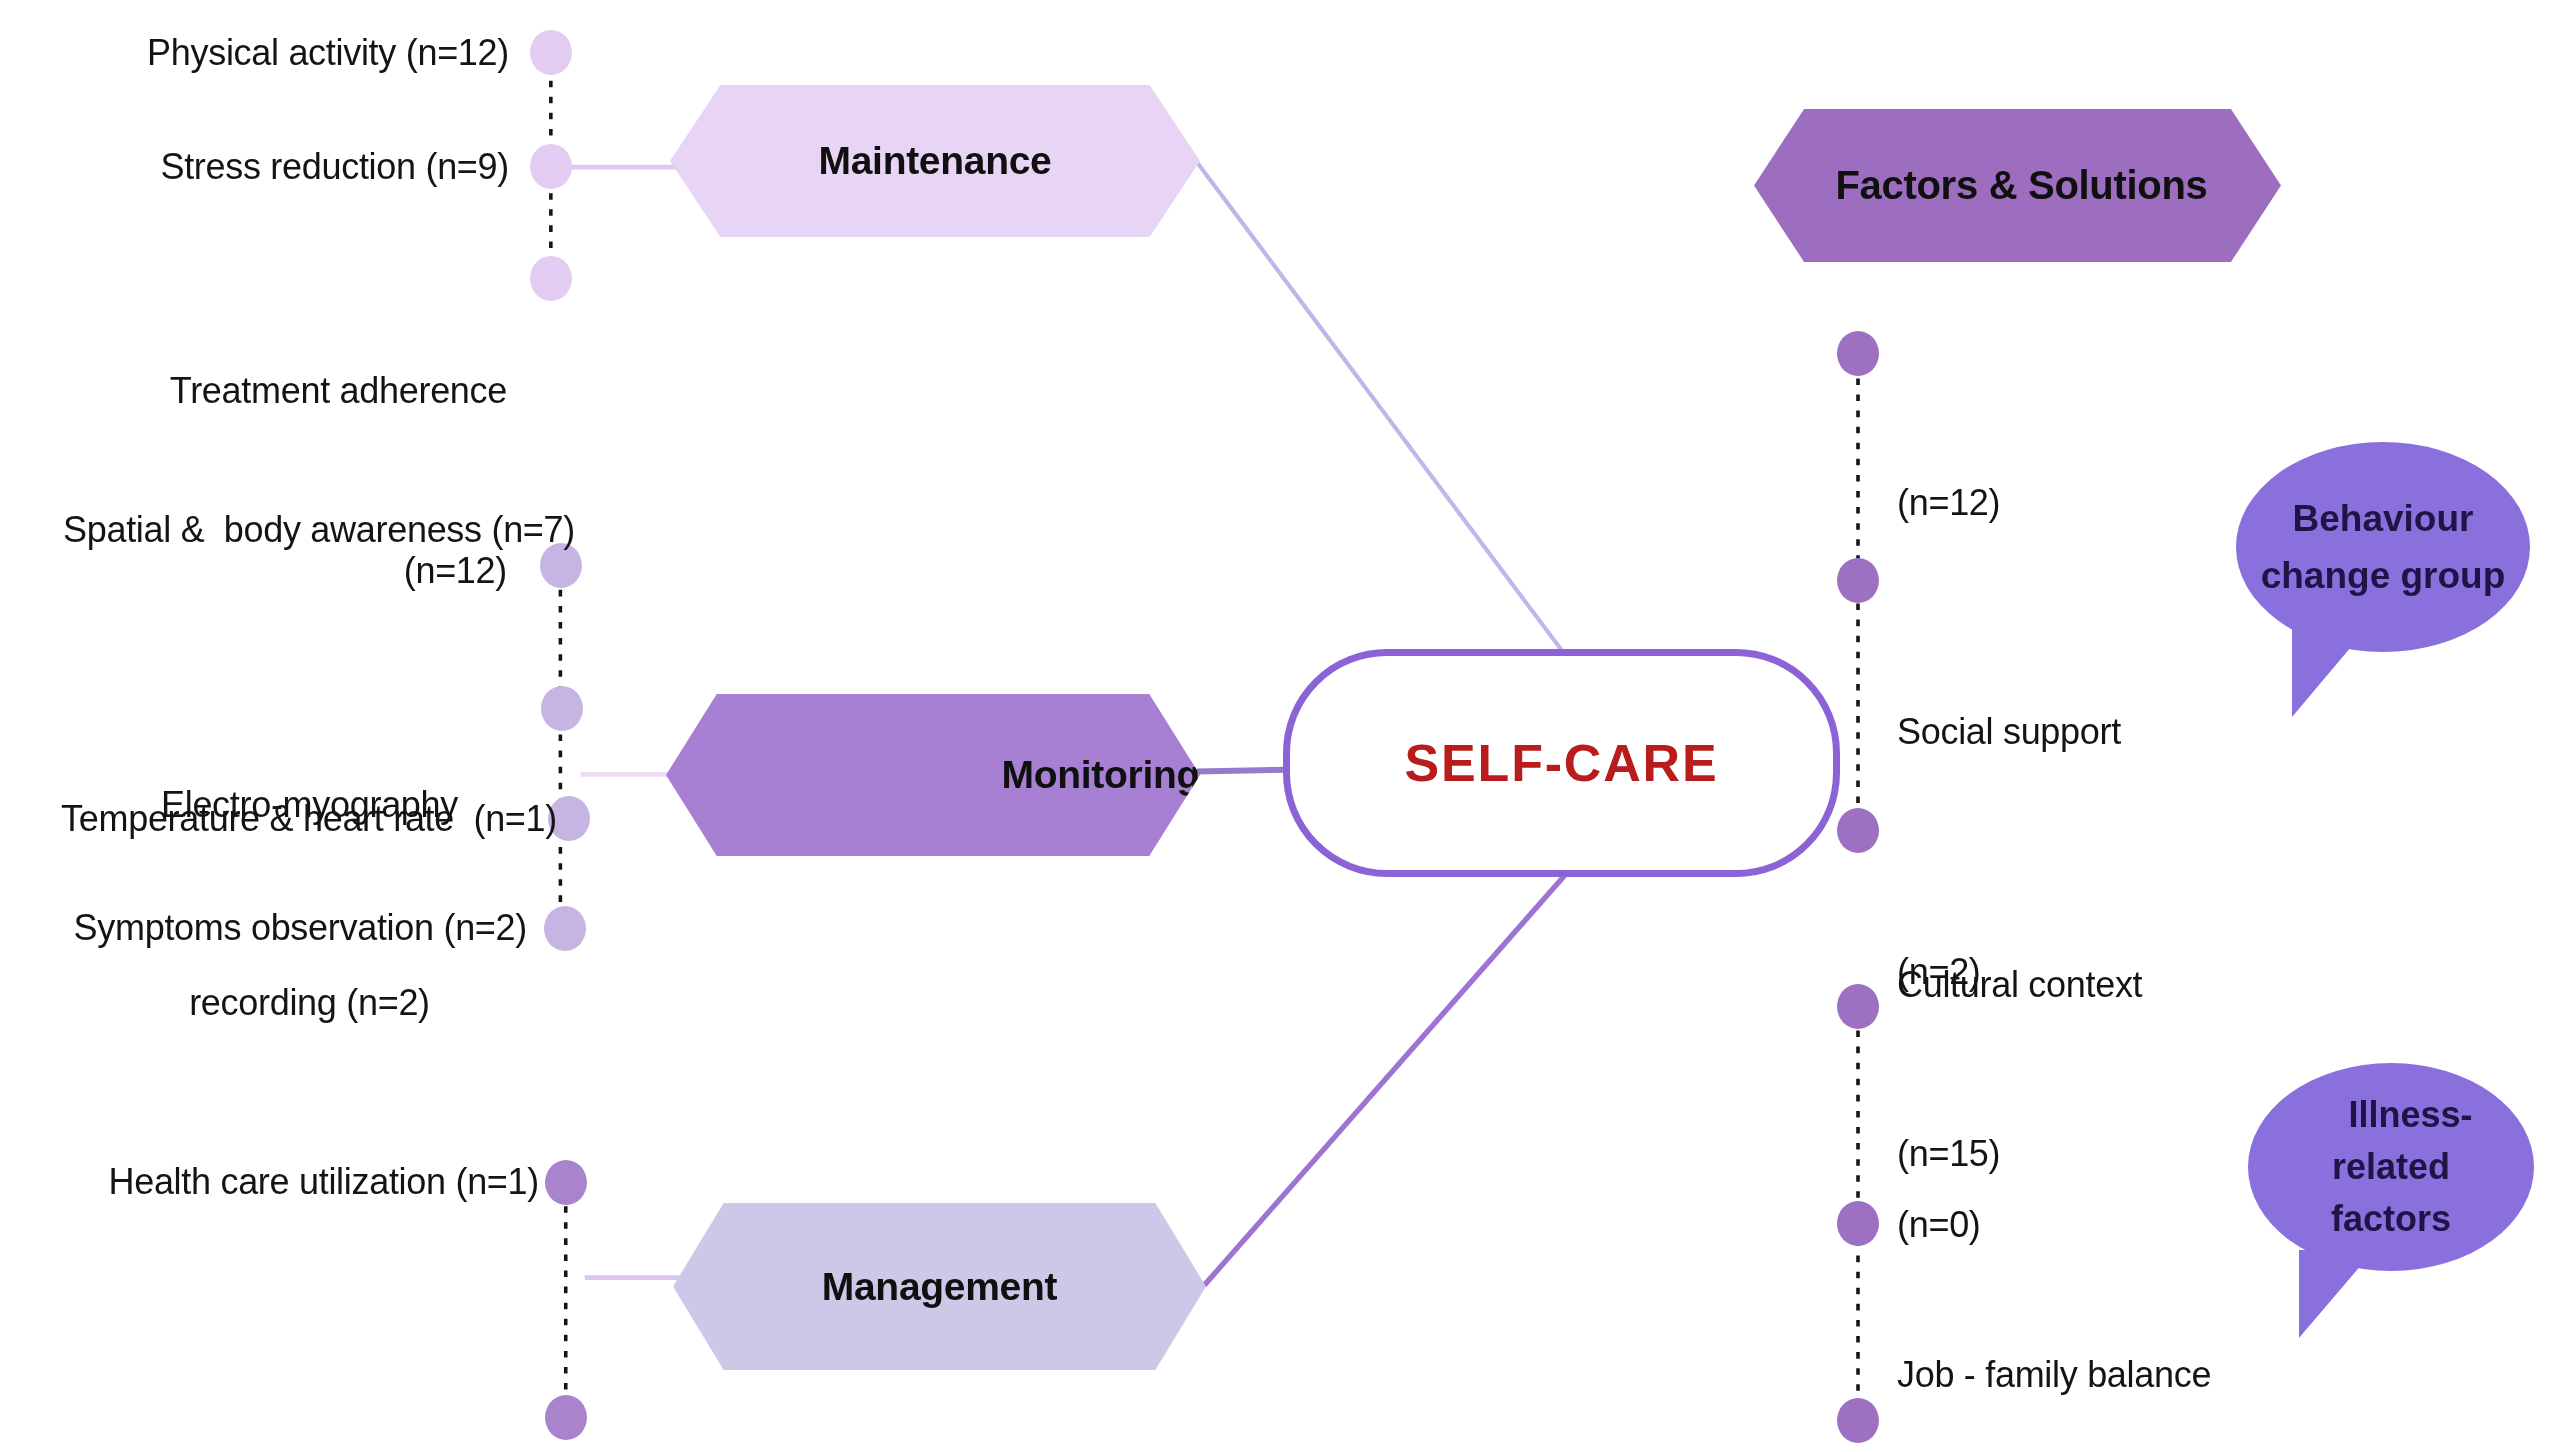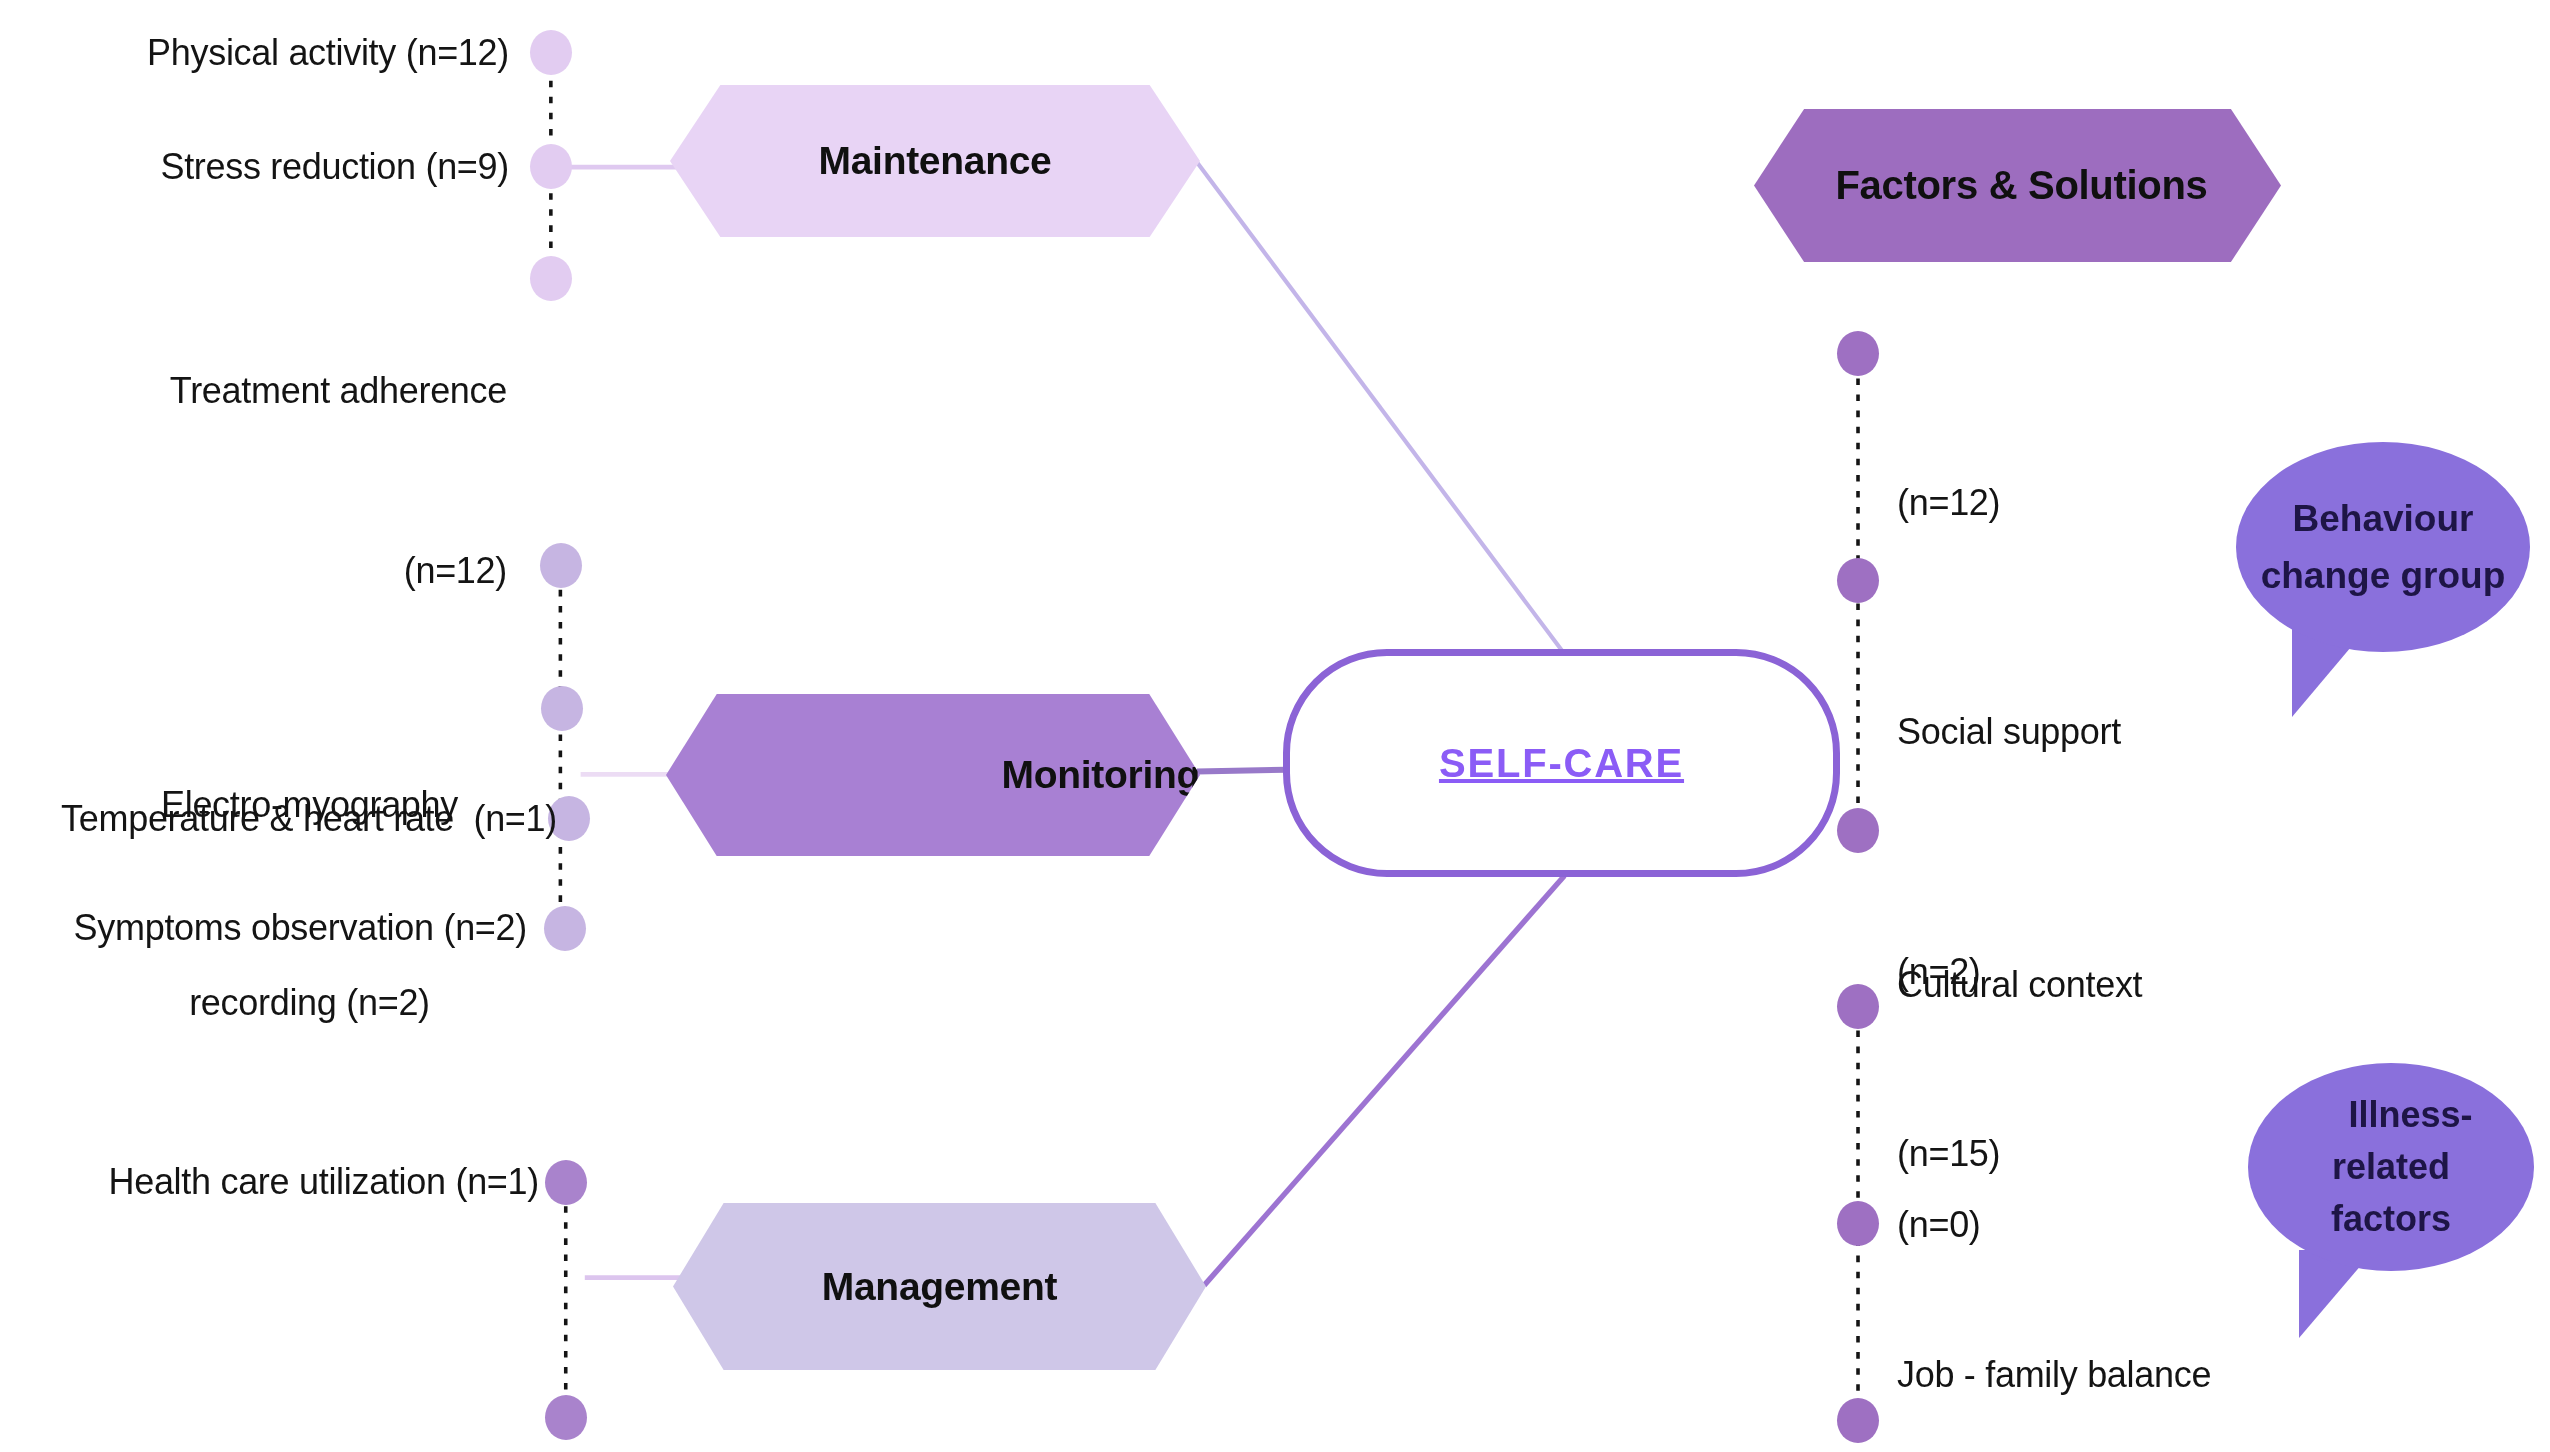--- a/index.html
+++ b/index.html
@@ -18,21 +18,21 @@
   .hex-monitoring{left:666px;top:694px;width:534px;height:162px;background:var(--hex-monitoring);justify-content:flex-end;}
   .hex-management{left:673px;top:1203px;width:533px;height:167px;background:var(--hex-management);}
   .hex-factors{left:1754px;top:109px;width:527px;height:153px;background:var(--hex-factors);}
   .hex-maintenance .hex-label,.hex-monitoring .hex-label,.hex-management .hex-label{font-size:39px;}
   .hex-factors .hex-label{font-size:40px;margin-left:8px;}
   .oval{
     position:absolute;z-index:2;left:1283px;top:649px;width:557px;height:228px;
     background:#ffffff;border:7.7px solid var(--oval-border);border-radius:104px;
     box-sizing:border-box;display:flex;align-items:center;justify-content:center;
   }
-  .oval-label{font-size:40px;font-weight:800;letter-spacing:1.8px;color:#8b5cf6;text-decoration:underline;}
+  .oval-label{font-size:52px;font-weight:800;letter-spacing:1.8px;color:#b91c1c;}
   .dot{position:absolute;z-index:3;width:42px;height:45px;border-radius:50%;}
   .dotA{background:var(--dot-group-a);}
   .dotB{background:var(--dot-group-b);}
   .dotC{background:var(--dot-group-c);}
   .dotR{background:var(--dot-right);}
   .lbl{
     position:absolute;z-index:4;color:var(--text);font-size:36px;font-weight:500;
     letter-spacing:-0.3px;line-height:60px;white-space:pre;
   }
   .lbl span{display:block;}
@@ -97,20 +97,21 @@
   <div class="lbl r-align" style="left:36px;top:22.6px;width:473px;">Physical activity (n=12)</div>
   <div class="lbl r-align" style="left:36px;top:137px;width:473px;">Stress reduction (n=9)</div>
   <div class="lbl r-align lh100" style="left:36px;top:241px;width:471px;">
     <span>Treatment adherence</span>
     <span>(n=12)</span>
   </div>
   <span class="dot dotA" style="left:530px;top:30px;"></span>
   <span class="dot dotA" style="left:530px;top:144px;"></span>
   <span class="dot dotA" style="left:530px;top:256px;"></span>
 
+  <div class="lbl r-align" style="left:36px;top:500px;width:539px;">Spatial &amp;  body awareness (n=7)</div>
   <div class="lbl c-align lh110" style="left:89px;top:640px;width:441px;">
     <span>Electro-myography</span>
     <span>recording (n=2)</span>
   </div>
   <div class="lbl r-align" style="left:36px;top:789px;width:521px;">Temperature &amp; heart rate  (n=1)</div>
   <div class="lbl r-align" style="left:36px;top:898px;width:491px;">Symptoms observation (n=2)</div>
   <span class="dot dotB" style="left:540px;top:543px;"></span>
   <span class="dot dotB" style="left:541px;top:686px;"></span>
   <span class="dot dotB" style="left:548px;top:796px;"></span>
   <span class="dot dotB" style="left:544px;top:906px;"></span>

